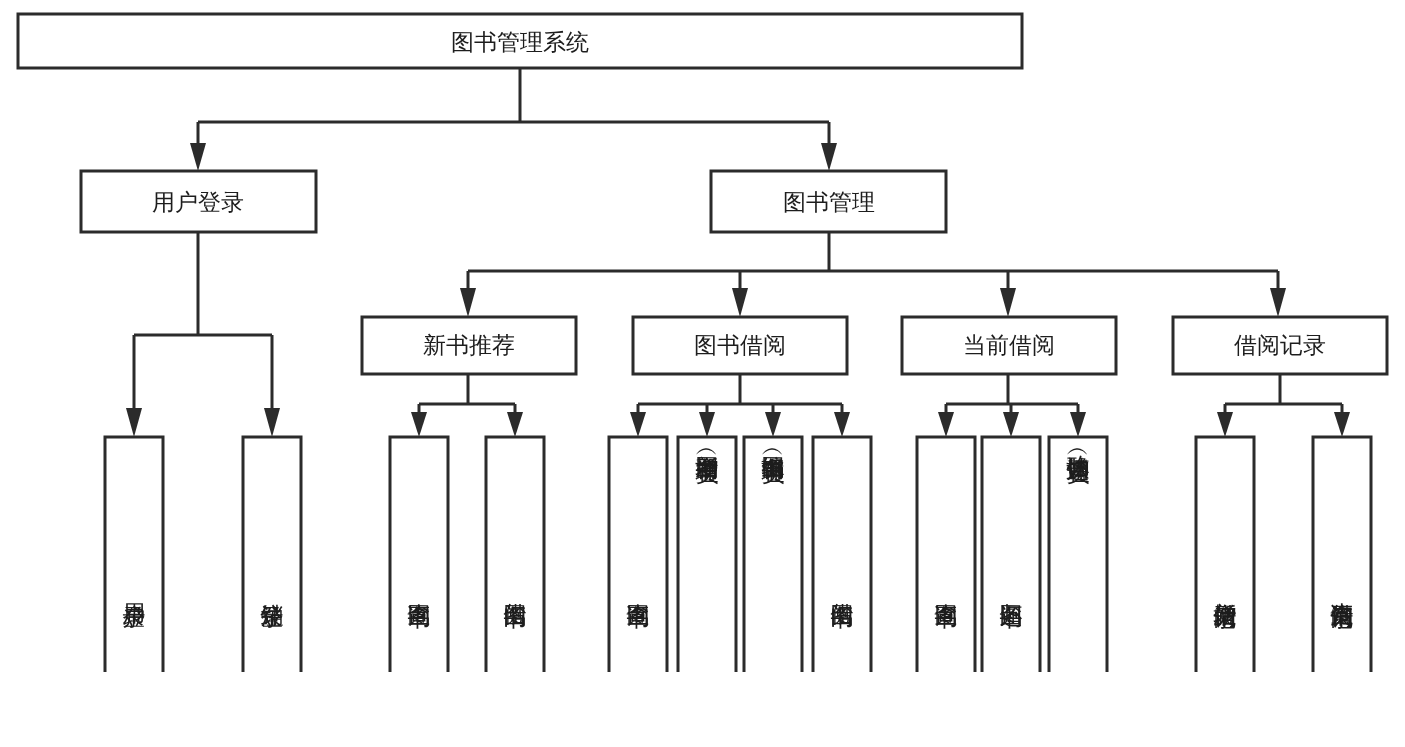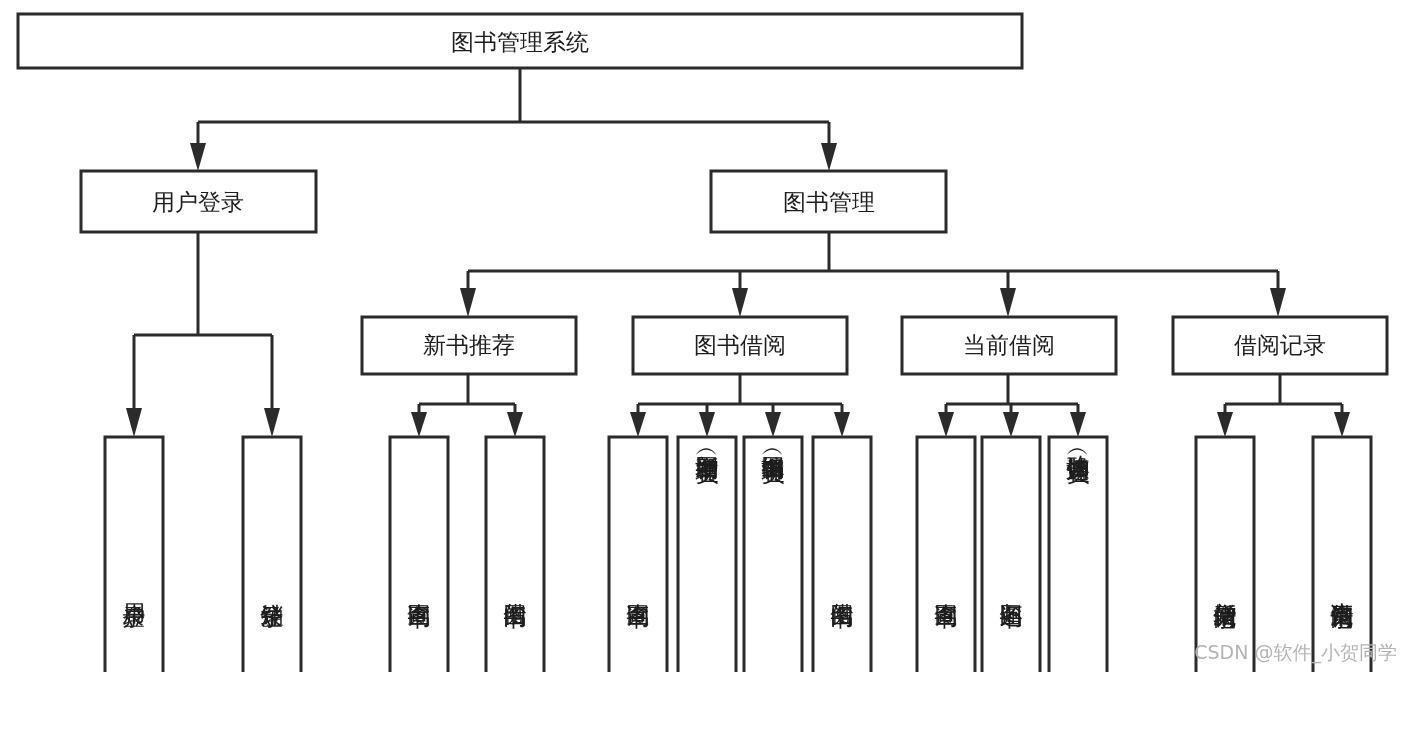--- a/index.html
+++ b/index.html
@@ -256,15 +256,14 @@
     <span class="leaf-label">确认归还（管理员）</span>
   </div>
 
   <div class="leaf-label-wrap" style="left:1196px; top:437px; width:58px; height:300px;">
     <span class="leaf-label">新增借阅记录</span>
   </div>
   <div class="leaf-label-wrap" style="left:1313px; top:437px; width:58px; height:300px;">
     <span class="leaf-label">查询借阅记录</span>
   </div>
 
-  <div class="watermark">CSDN @软件_小贺同学</div>
 
 </div>
 
 </body></html>

